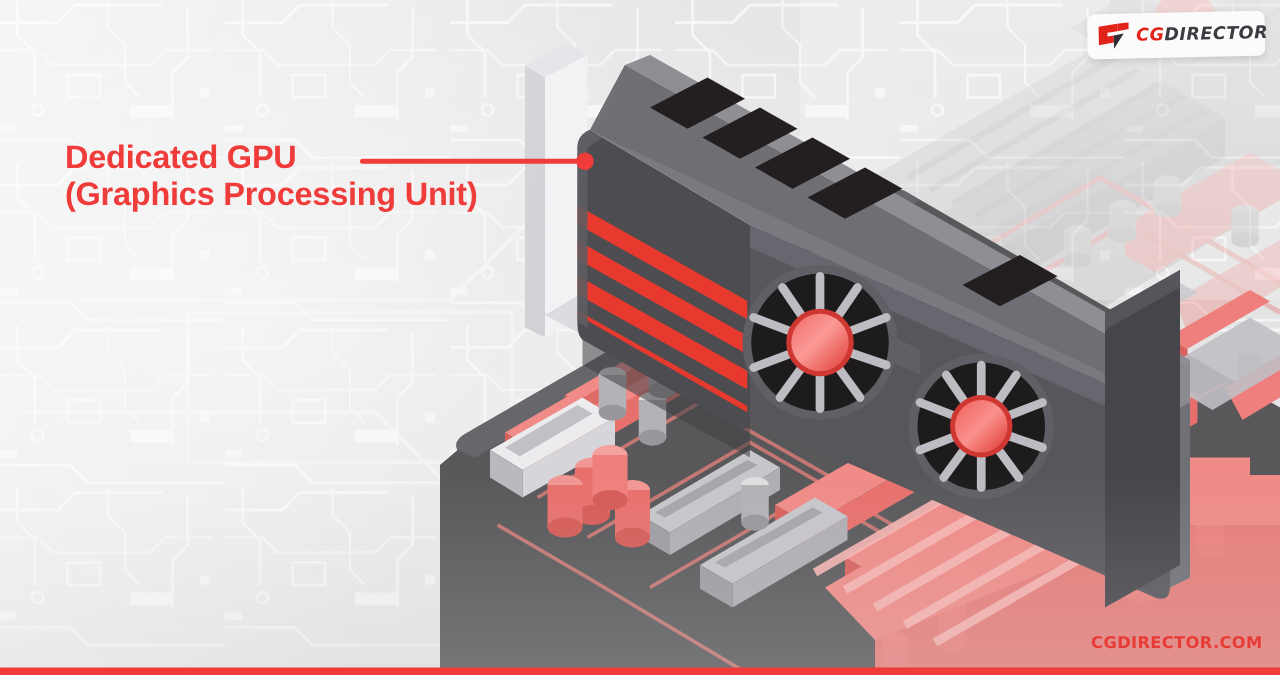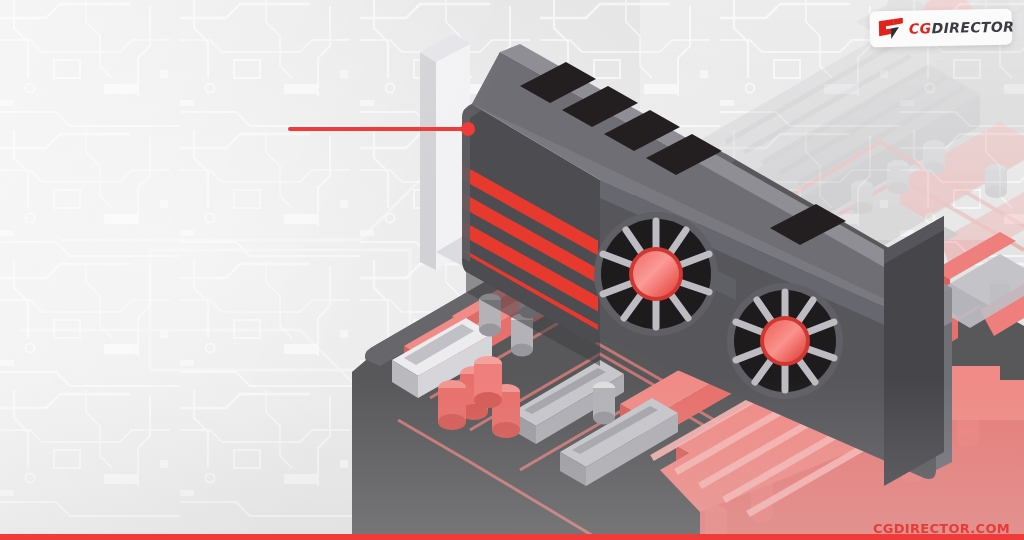--- a/index.html
+++ b/index.html
@@ -57,21 +57,21 @@
     transform:rotate(-1.2deg);
   }
   .logo-mark{width:26px;height:22px;flex:0 0 26px;}
   .logo-txt{font-size:14px;font-weight:bold;font-style:italic;letter-spacing:.4px;
             font-family:"DejaVu Sans", sans-serif;white-space:nowrap;}
   .logo-cg{color:#e2231a;}
   .logo-dir{color:#3b3b41;}
 
   
   .watermark{
-    position:absolute;right:14px;bottom:4px;
+    position:absolute;right:14px;bottom:18px;
     color:#e8342e;font-size:13px;font-weight:bold;letter-spacing:.3px;
     font-family:"DejaVu Sans", sans-serif;
     opacity:.92;
   }
 
   
   .art{position:absolute;left:0;top:0;width:1024px;height:540px;}
 </style>
 </head>
 <body>
@@ -489,20 +489,24 @@
         <path d="M600 336 Q600 346 590 342 L466 272 L466 292 L600 366 Z" fill="#3f3f44" opacity=".55"></path>
       </g>
 
       <path d="M884 250 L944 216 L944 452 L884 486 Z" fill="#46464b" opacity="0"></path>
 
     </g>
   </svg>
 
   <div class="bg-vign"></div>
 
+  <div class="callout">
+    <div class="l1">Dedicated GPU</div>
+    <div class="l2">(Graphics Processing Unit)</div>
+  </div>
   <div class="leader"></div>
   <div class="leader-dot"></div>
 
   <div class="logo">
     <svg class="logo-mark" viewBox="0 0 26 22">
       <path d="M1 3 L16 1 L16 7 L8 8 L8 11 L13 10.4 L13 16 L1 18 Z" fill="#e2231a"></path>
       <path d="M16 1 L25 0 L25 5.5 L16 7 Z" fill="#e2231a"></path>
       <path d="M13 10.4 L21 9 L13 21 Z" fill="#2e2e33"></path>
       <rect x="22" y="1" width="2" height="2.4" fill="#e2231a"></rect>
     </svg>

